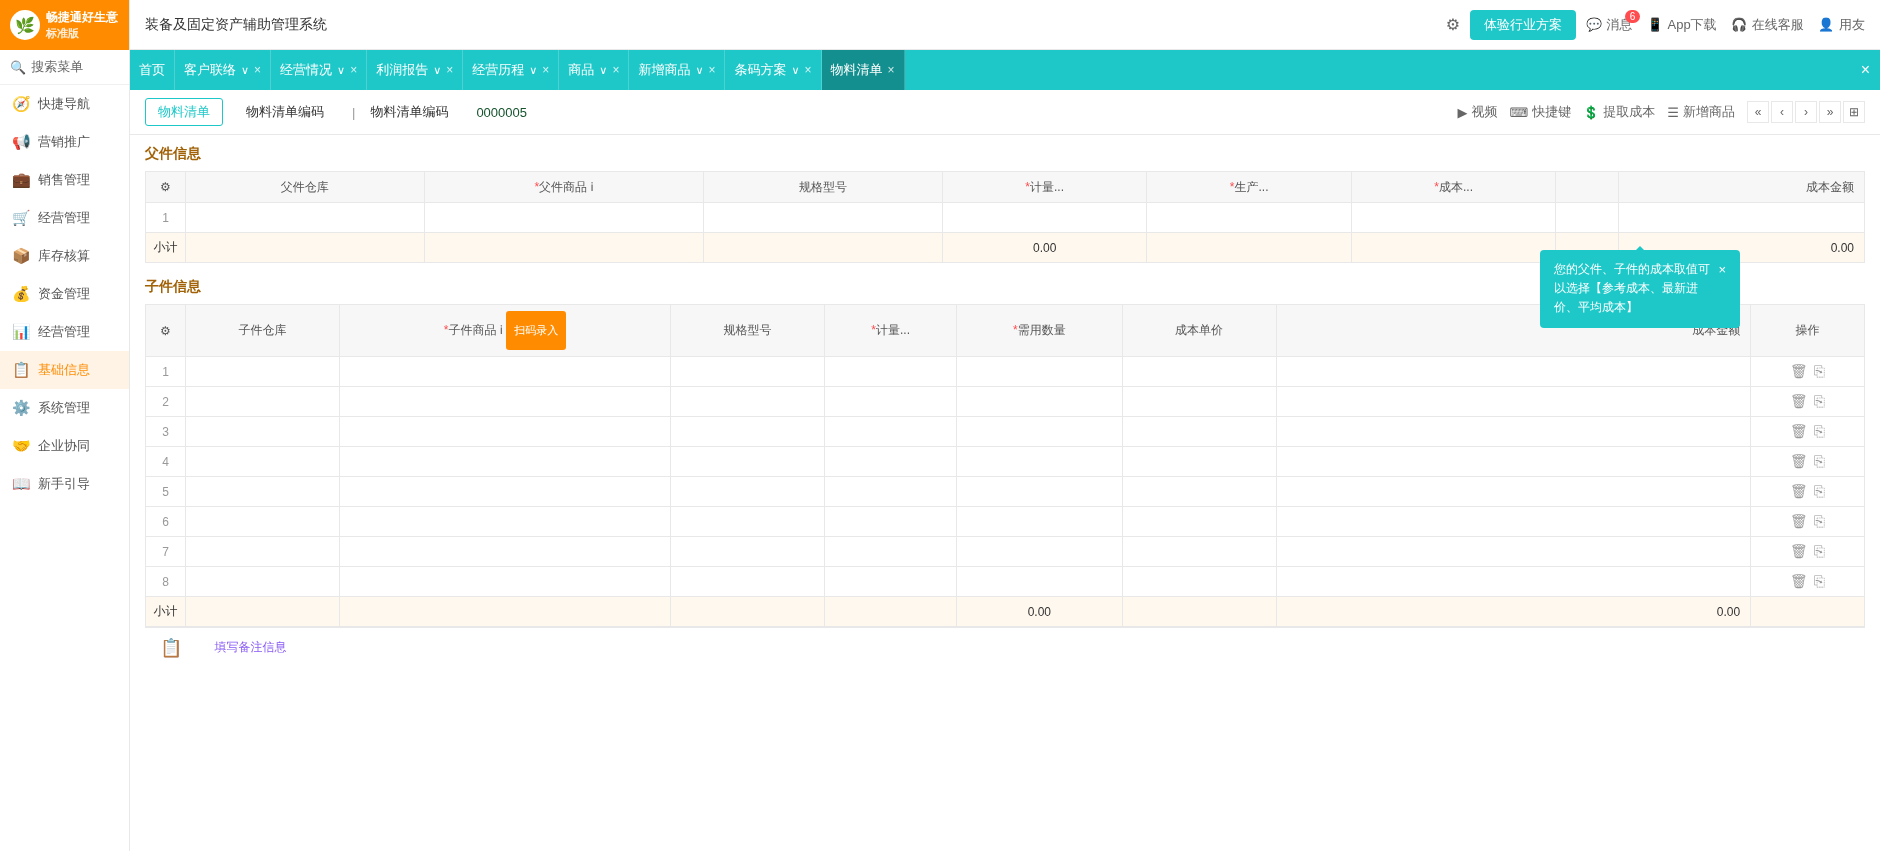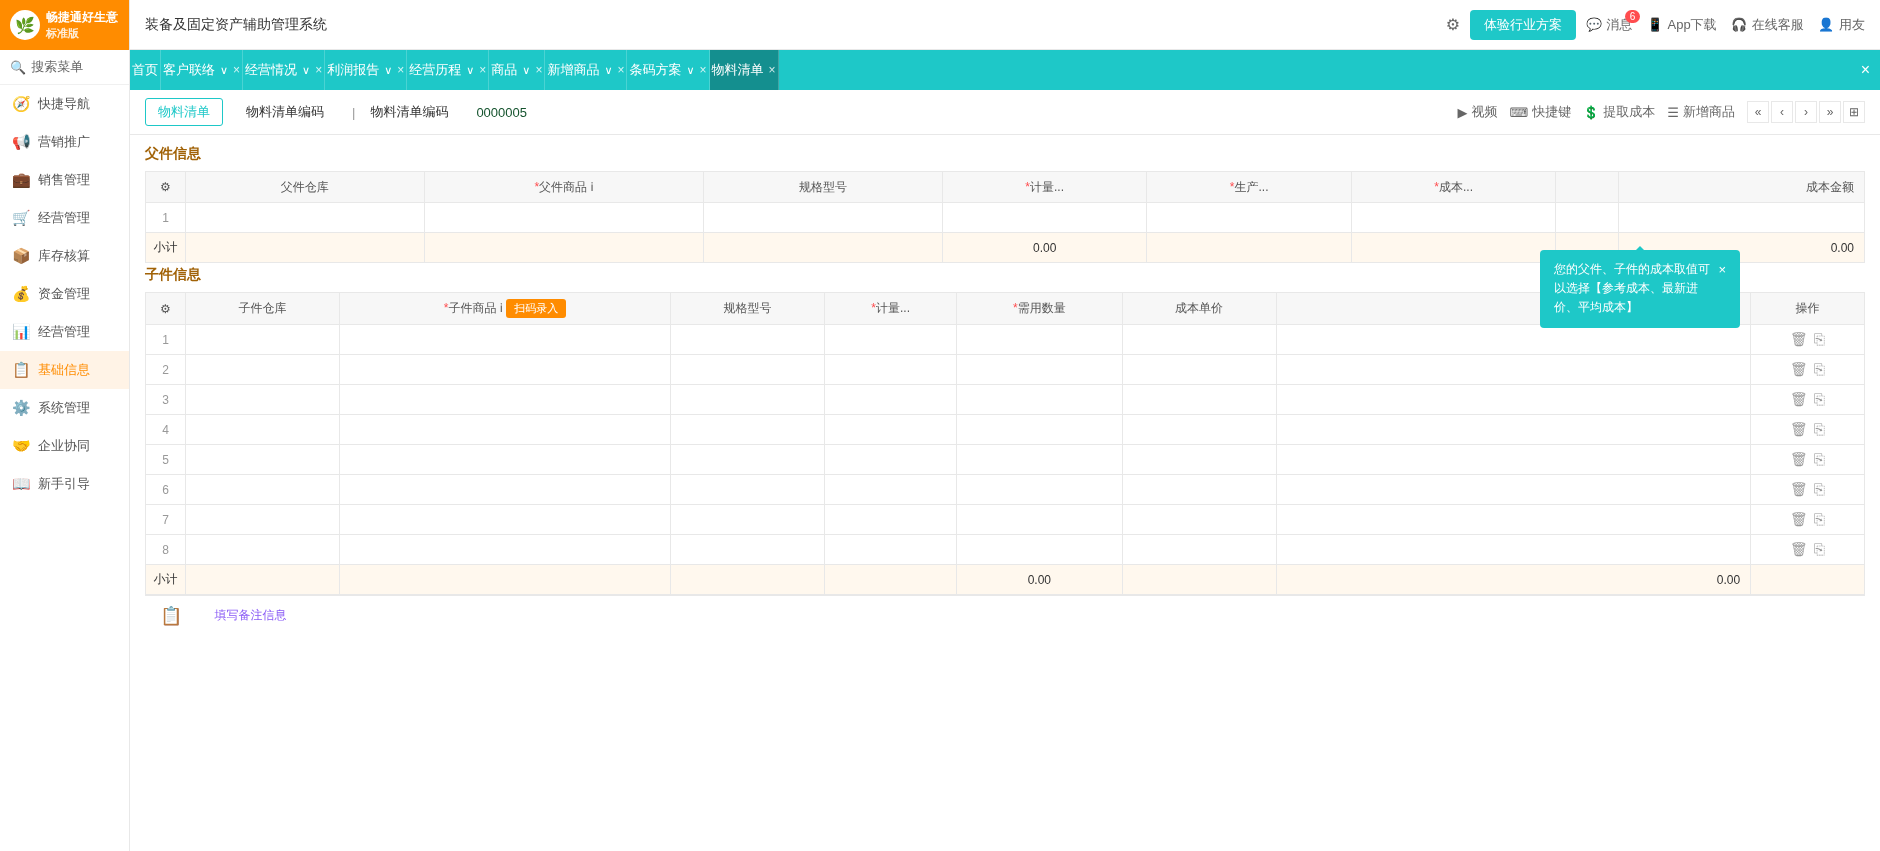--- a/index.html
+++ b/index.html
@@ -122,21 +122,21 @@
     .nav-tabs {
       background: #1ec8c8;
       display: flex;
       align-items: center;
       padding: 0;
       height: 40px;
       overflow-x: auto;
     }
     .nav-tab {
       color: #fff;
-      padding: 0 2px;
+      padding: 0 9px;
       height: 40px;
       display: flex;
       align-items: center;
       gap: 5px;
       cursor: pointer;
       font-size: 13px;
       white-space: nowrap;
       border-right: 1px solid rgba(255,255,255,0.2);
       position: relative;
     }
@@ -222,21 +222,21 @@
     }
     .required { color: #ff4d4f; }
 
     .th-settings { width: 40px; }
     .row-num { width: 35px; color: #999; }
 
     .scan-btn {
       background: #ff8c00;
       color: #fff;
       border: none;
-      padding: 2px 8px;
+      padding: 12px 8px;
       border-radius: 3px;
       font-size: 11px;
       cursor: pointer;
     }
 
     .action-icons { display: flex; gap: 6px; justify-content: center; }
     .action-icon { color: #999; cursor: pointer; font-size: 14px; }
 
     
     .tooltip-box {
@@ -509,21 +509,21 @@
           <td></td>
           <td style="text-align:center;">0.00</td>
           <td></td>
           <td></td>
           <td></td>
           <td class="cost-col">0.00</td>
         </tr>
       </tbody>
     </table>
 
-    <div class="section-title" style="margin-top:3px;">子件信息</div>
+    <div class="section-title" style="margin-top:15px;">子件信息</div>
     <table>
       <thead>
         <tr>
           <th class="th-settings">⚙</th>
           <th>子件仓库</th>
           <th>
             <span class="required">*</span>子件商品 ℹ
             <button class="scan-btn">扫码录入</button>
           </th>
           <th>规格型号</th>

